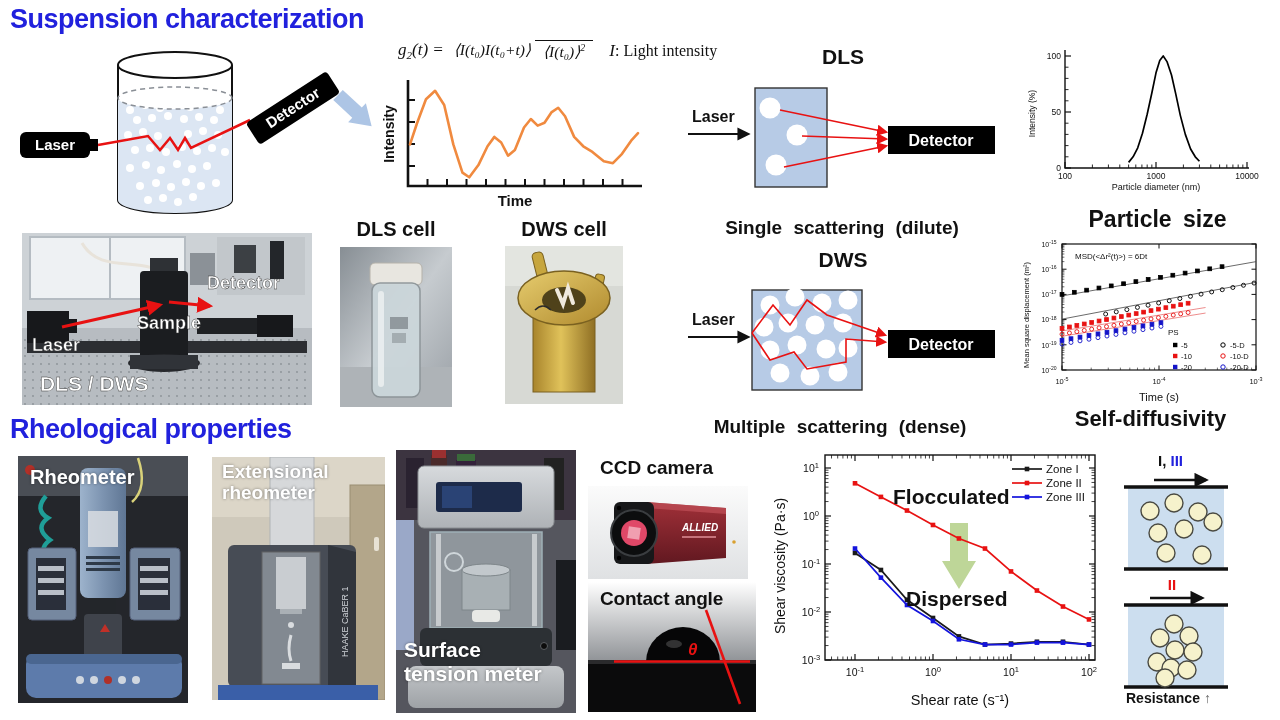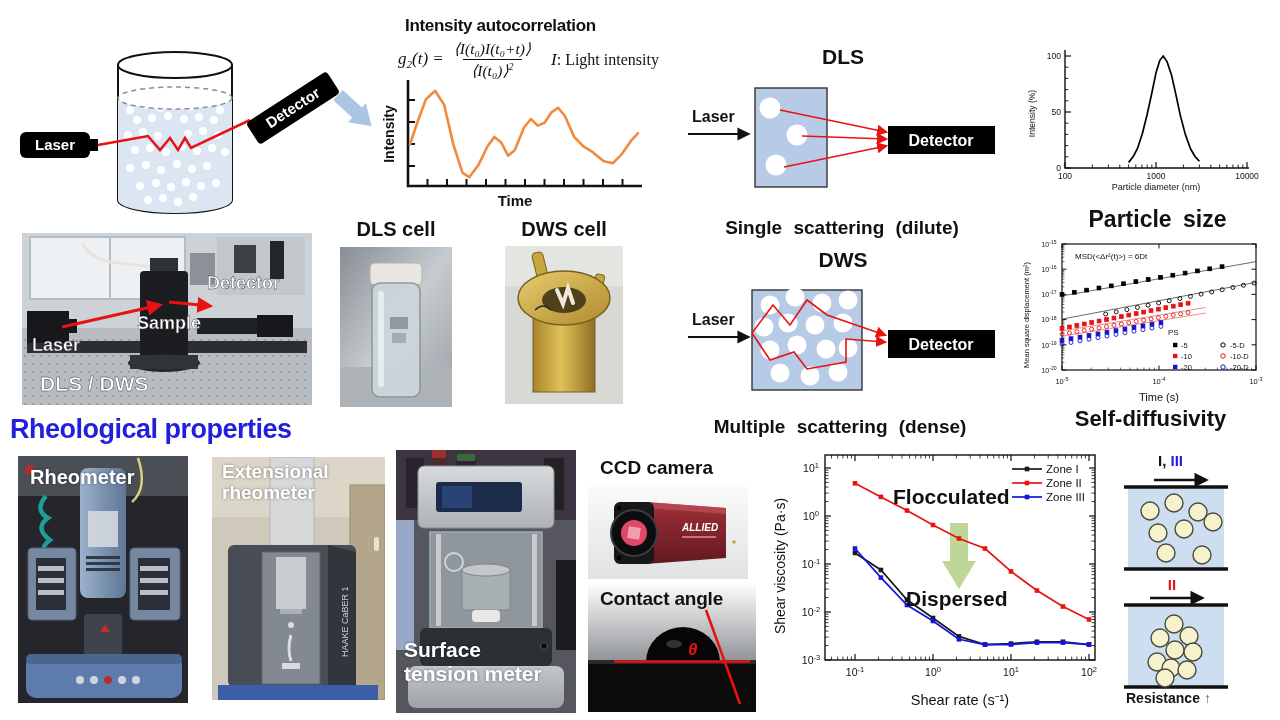--- a/index.html
+++ b/index.html
@@ -7,37 +7,38 @@
          font-family:"Liberation Sans",sans-serif;color:#111;}
   .abs{position:absolute;}
   .h1{font-size:27px;font-weight:bold;color:#2121dd;letter-spacing:-0.5px;}
   .capt{font-weight:bold;color:#111;}
   .wlab{color:#fff;font-weight:bold;text-shadow:0 0 3px rgba(0,0,0,.45);}
   .rot{transform:rotate(-90deg);transform-origin:0 0;text-align:center;}
   .eq{display:flex;align-items:center;font-family:"Liberation Serif",serif;}
   .eq i{font-style:italic;}
   .eq .lhs{font-style:italic;font-size:17px;}
   .eq .lhs sub{font-size:11px;}
-  .frac{display:inline-flex;flex-direction:column;align-items:center;margin-left:6px;
+  .frac{display:inline-flex;flex-direction:row;align-items:center;margin-left:6px;
         font-style:italic;font-size:15.5px;}
   .frac .den{border-top:1.5px solid #111;padding:1px 8px 0 8px;}
   .frac .num{padding:0 4px 1px 4px;}
   .frac sup{font-size:10px;}
   .eqnote{margin-left:16px;font-size:16px;color:#111;}
   .eqnote .ni{font-family:"Liberation Serif",serif;font-style:italic;font-size:17px;}
   .axlab{color:#111;}
   .legend-blue{color:#2020dd;}
   .resist .up{color:#666;margin-left:4px;font-weight:bold;}
   svg text{font-family:"Liberation Sans",sans-serif;}
 </style>
 </head>
 <body>
 
 <div id="slide">
 
+  <div class="abs h1" style="left:10px;top:4px;">Suspension characterization</div>
   <div class="abs h1" style="left:10px;top:414px;">Rheological properties</div>
 
   <svg class="abs" style="left:0;top:40px;" width="390" height="200" viewBox="0 0 390 200">
     <path d="M118,25 L118,160 A57,13 0 0 0 232,160 L232,25" fill="#ffffff" stroke="#111" stroke-width="2"></path>
     <path d="M118,58 L118,160 A57,13 0 0 0 232,160 L232,58 A57,11 0 0 1 118,58 Z" fill="#dce6f3"></path>
     <g fill="#ffffff">
       <circle cx="130" cy="70" r="4"></circle>
         <circle cx="145" cy="65" r="4"></circle>
         <circle cx="160" cy="68" r="4"></circle>
         <circle cx="175" cy="63" r="4"></circle>
@@ -90,21 +91,20 @@
     </g>
     <g transform="translate(293,68) rotate(-33)">
       <rect x="-48" y="-13" width="96" height="26" rx="4" fill="#000"></rect>
       <text x="0" y="5" text-anchor="middle" fill="#fff" font-size="15" font-weight="bold">Detector</text>
     </g>
     <g transform="translate(338,55) rotate(43)">
       <path d="M0,-7 L26,-7 L26,-13 L46,0 L26,13 L26,7 L0,7 Z" fill="#adc5e5"></path>
     </g>
   </svg>
 
-  <div class="abs capt" style="left:405px;top:16px;font-size:17px;letter-spacing:-0.3px;">Intensity autocorrelation</div>
   <div class="abs eq" style="left:398px;top:40px;">
     <span class="lhs"><i>g</i><sub>2</sub><span>(t) =</span></span>
     <span class="frac">
       <span class="num">⟨I(t₀)I(t₀+t)⟩</span>
       <span class="den"><span>⟨I(t₀)⟩</span><sup>2</sup></span>
     </span>
     <span class="eqnote"><span class="ni">I</span><span>: Light intensity</span></span>
   </div>
   <svg id="ac-svg" class="abs" style="left:392px;top:76px;" width="255" height="135" viewBox="0 0 255 135">
       <path d="M16,4 L16,110 L250,110" stroke="#111" stroke-width="2.6" fill="none"></path>

